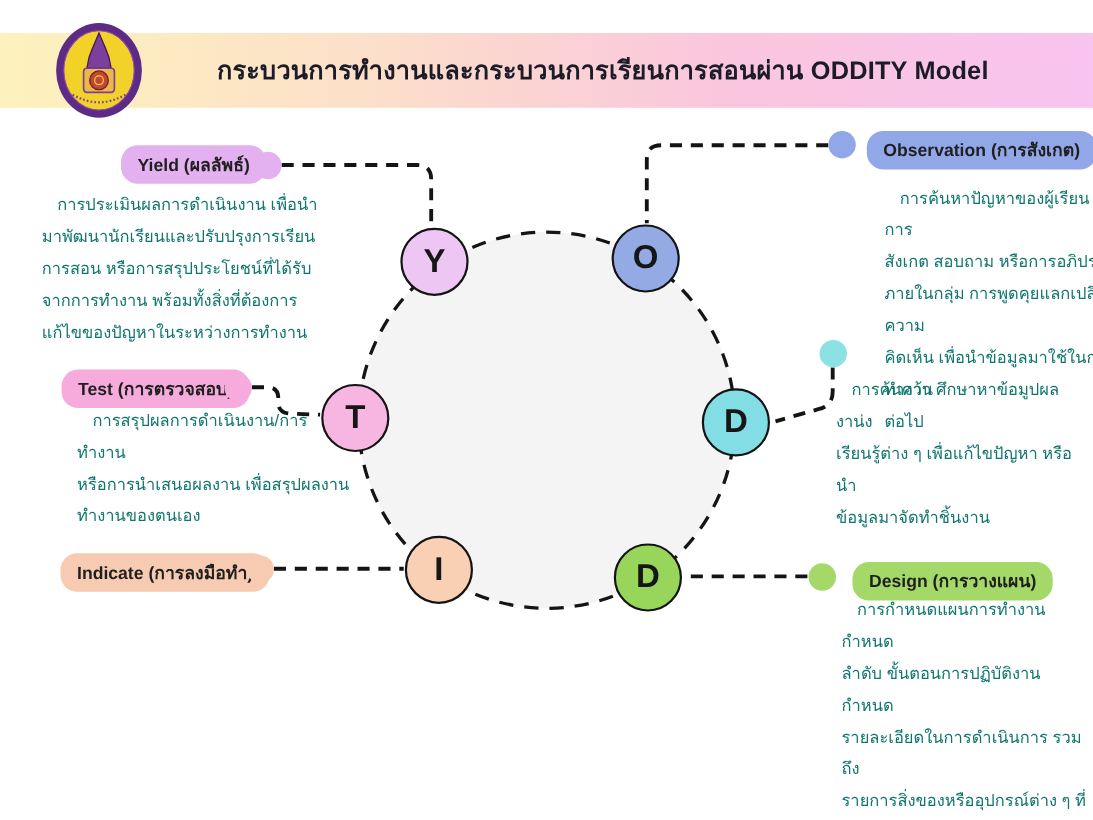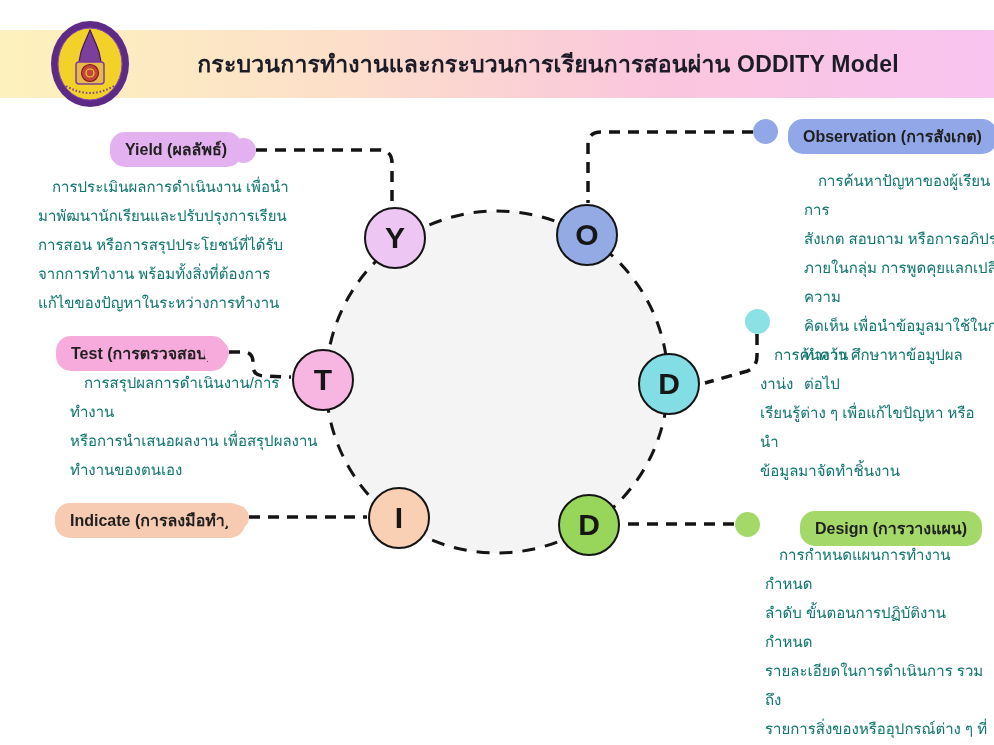--- a/index.html
+++ b/index.html
@@ -108,21 +108,21 @@
 ทำงานของตนเอง</div>
 
   <div class="dot" style="left: 745px; top: 309px; background-color: rgb(140, 225, 229);"></div>
   <div class="desc" style="left:760px;top:340px;width:228px;">การค้นคว้า ศึกษาหาข้อมูปผลงาน่ง
 เรียนรู้ต่าง ๆ เพื่อแก้ไขปัญหา หรือนำ
 ข้อมูลมาจัดทำชิ้นงาน</div>
 
   <div class="badge" style="left: 55px; top: 503px; background-color: rgb(247, 203, 177);">Indicate (การลงมือทำ)</div>
   <div class="dot" style="left: 224px; top: 505px; background-color: rgb(247, 203, 177);"></div>
 
-  <div class="badge" style="left: 800px; top: 511px; background-color: rgb(164, 217, 106);">Design (การวางแผน)</div>
+  <div class="badge" style="left: 775px; top: 511px; background-color: rgb(164, 217, 106);">Design (การวางแผน)</div>
   <div class="dot" style="left: 735px; top: 512px; background-color: rgb(164, 217, 106);"></div>
   <div class="desc" style="left:765px;top:540px;width:228px;">การกำหนดแผนการทำงาน กำหนด
 ลำดับ ขั้นตอนการปฏิบัติงาน กำหนด
 รายละเอียดในการดำเนินการ รวมถึง
 รายการสิ่งของหรืออุปกรณ์ต่าง ๆ ที่
 จำเป็นในการดำเนินงาน</div>
 
 </div>
 
 </body></html>

